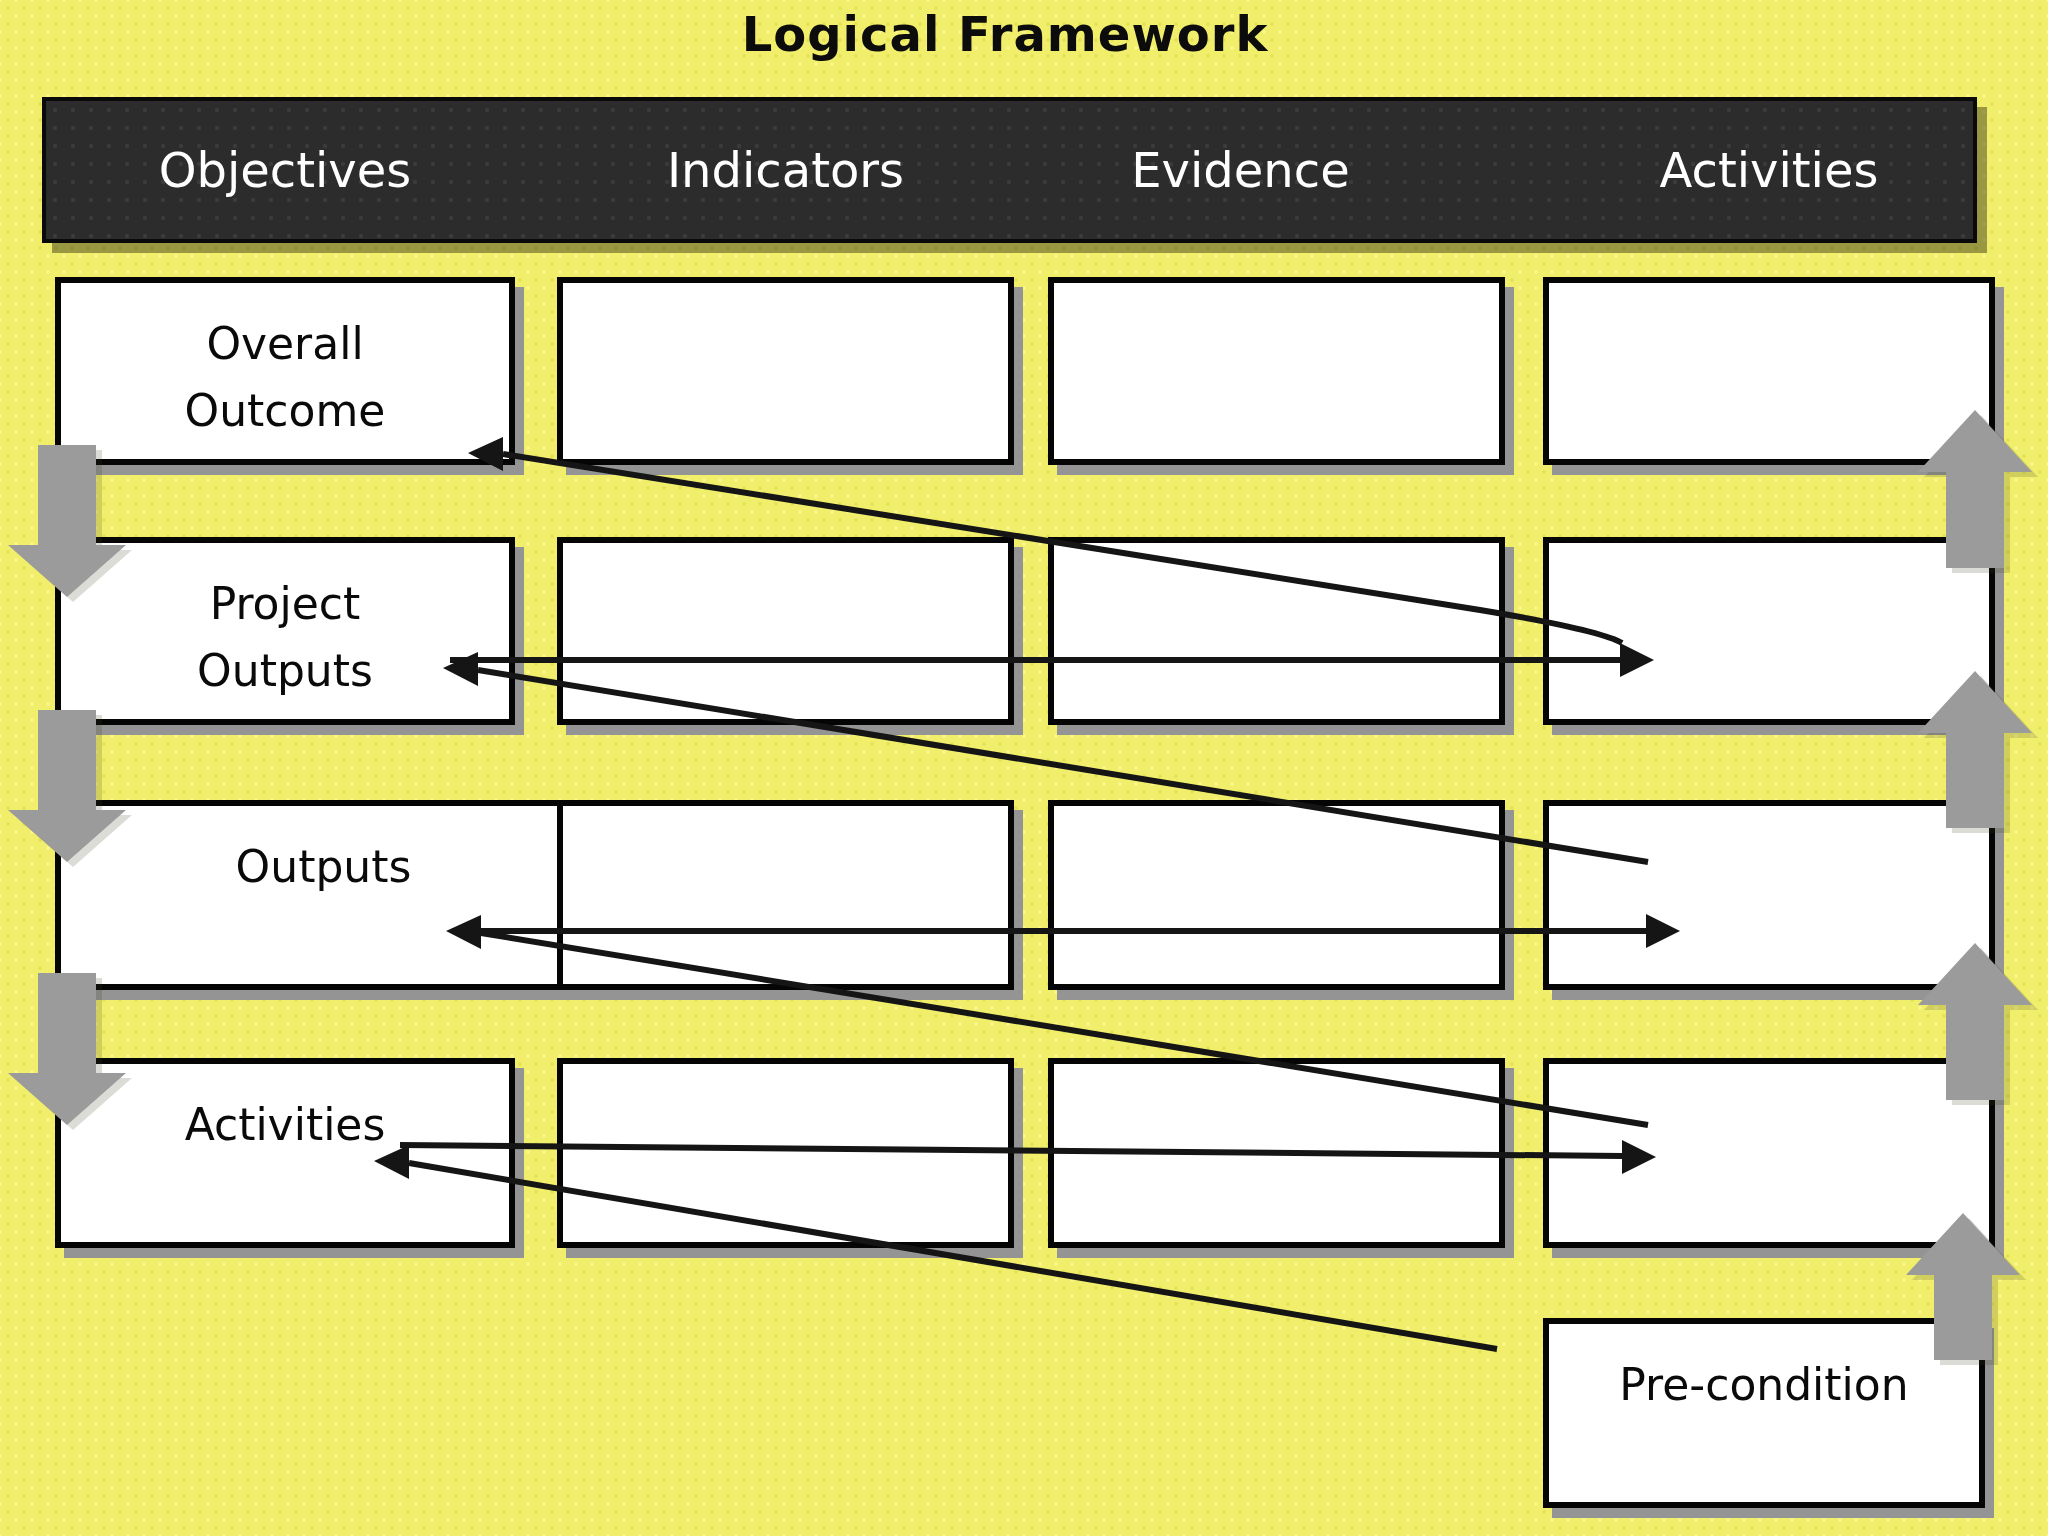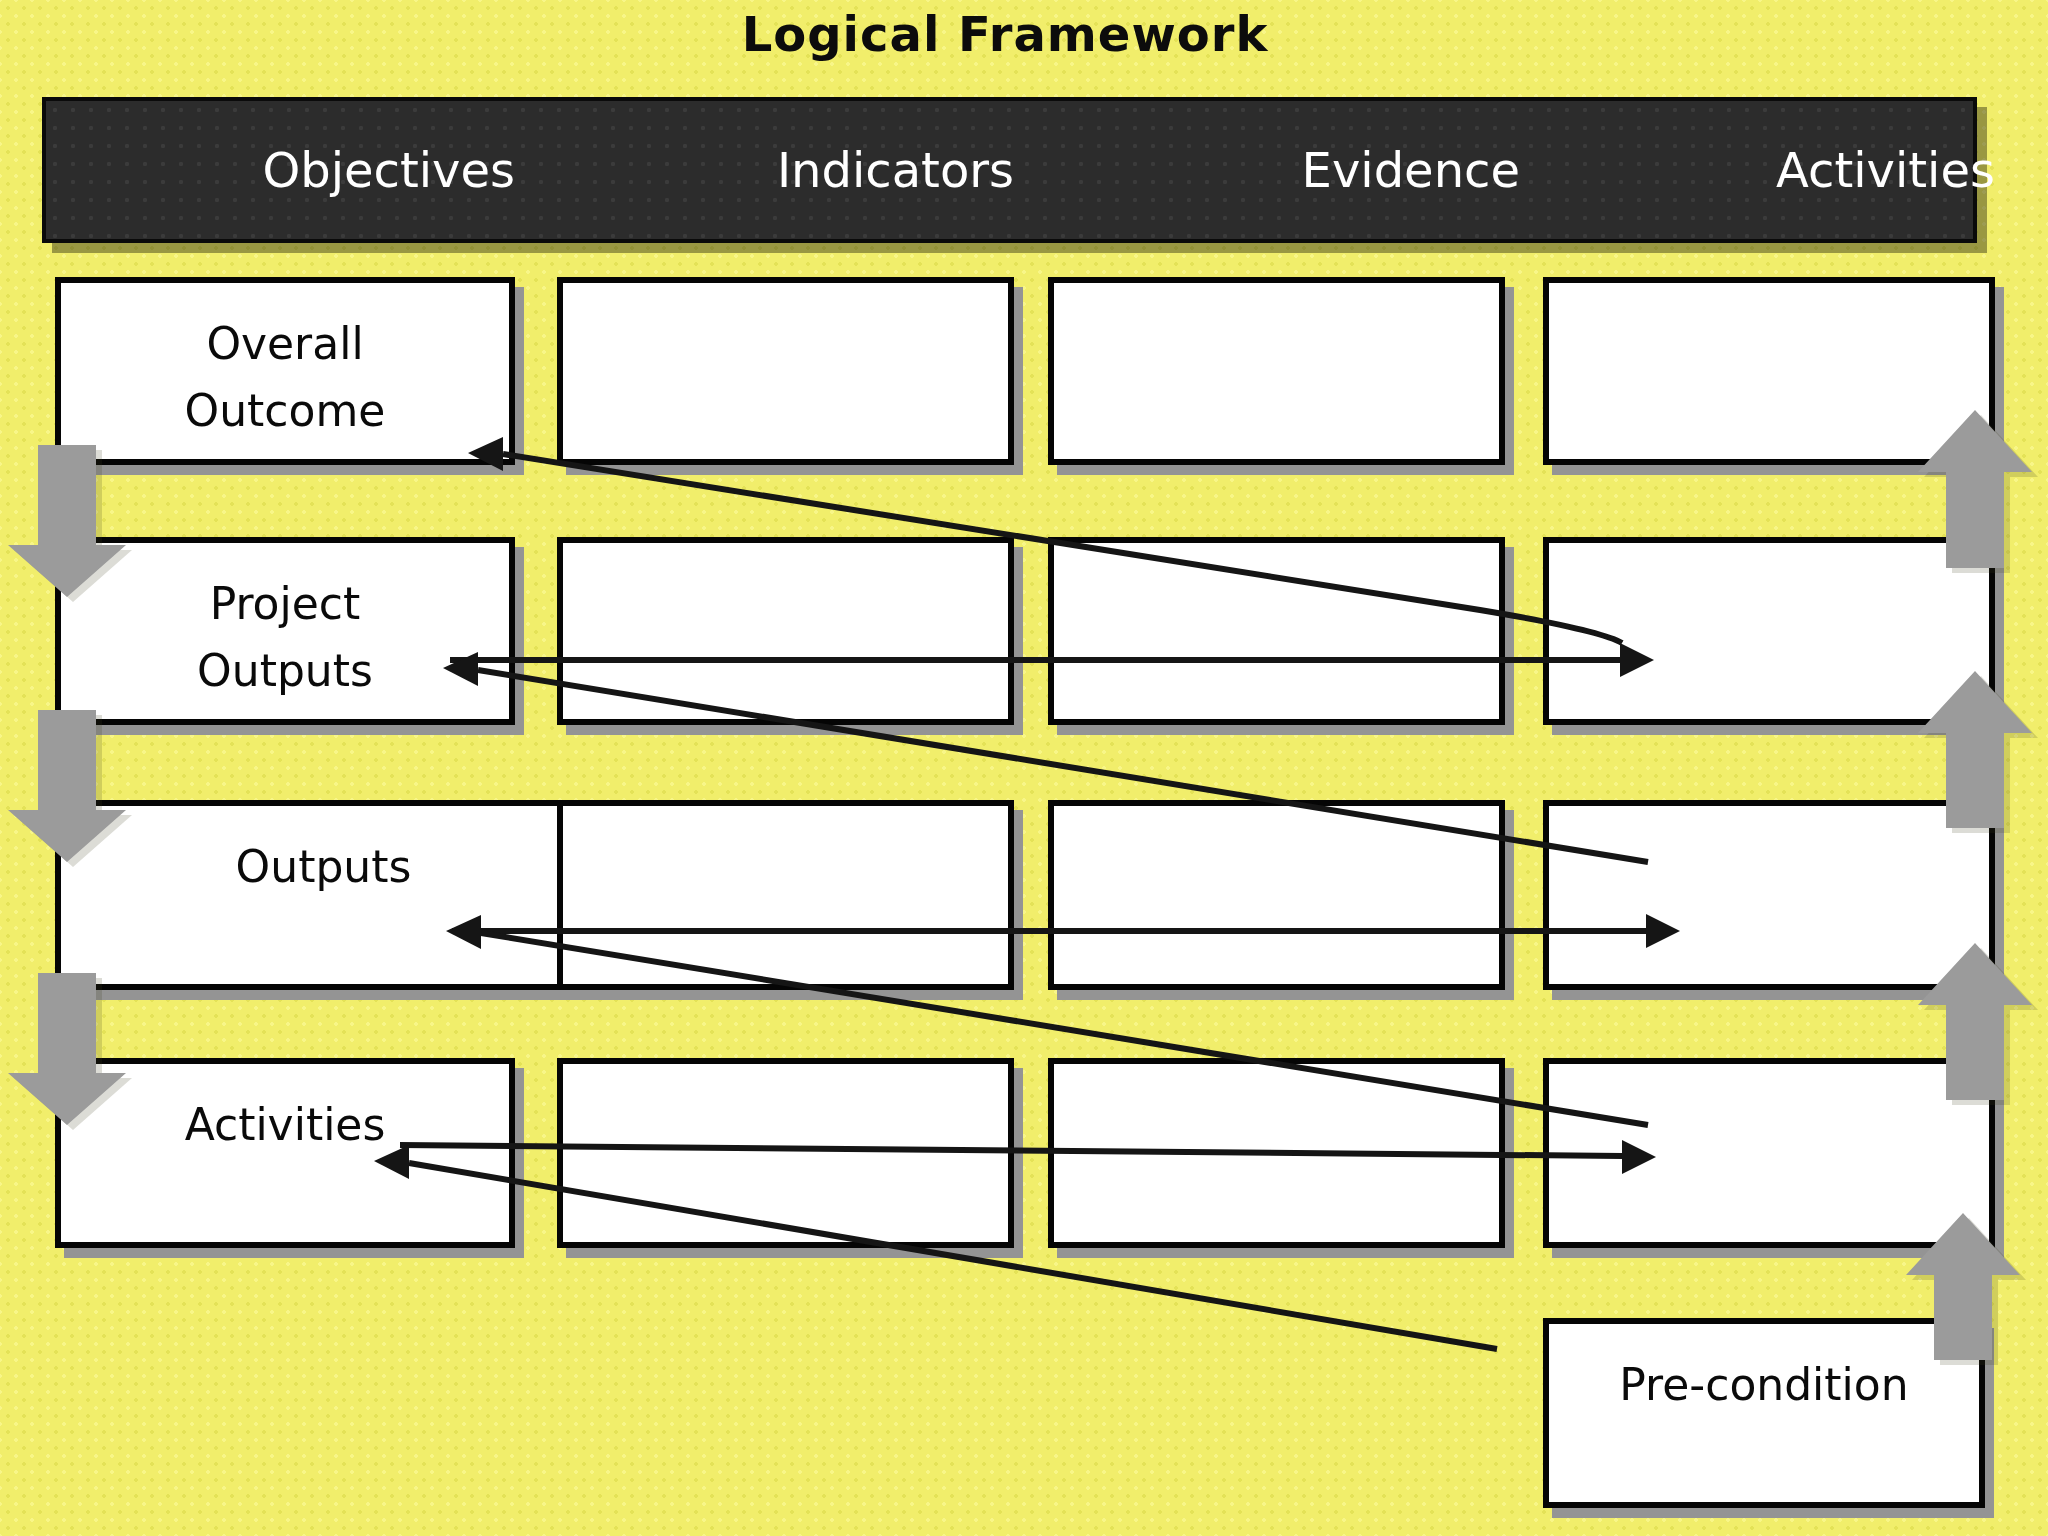--- a/index.html
+++ b/index.html
@@ -25,21 +25,21 @@
     position:absolute;left:42px;top:97px;width:1935px;height:146px;
     background-color:#2c2c2c;
     background-image:radial-gradient(#3b3b3b 2px, transparent 2.3px);
     background-size:18px 18px;
     border:4px solid #0a0a0a;
     box-sizing:border-box;
     box-shadow:10px 10px 0 rgba(30,30,10,0.42);
   }
   .hdr-label{
     position:absolute;top:97px;height:160px;line-height:146px;
-    text-align:right;color:#ffffff;font-size:48px;
+    text-align:center;color:#ffffff;font-size:48px;
   }
   .cell{
     position:absolute;
     background:#ffffff;
     border:6px solid #050505;
     box-sizing:border-box;
     box-shadow:9px 10px 0 #949494;
   }
   .cell-label{
     font-size:44px;color:#0a0a0a;text-align:center;
@@ -54,21 +54,21 @@
 </head>
 <body>
 
 <div id="stage">
 
   <div class="page-title">Logical Framework</div>
 
   <div class="header-bar"></div>
   <div class="hdr-label" style="left:55px;width:460px">Objectives</div>
   <div class="hdr-label" style="left:557px;width:457px">Indicators</div>
-  <div class="hdr-label" style="left:1063px;width:457px">Evidence</div>
+  <div class="hdr-label" style="left:1012px;width:457px">Evidence</div>
   <div class="hdr-label" style="left:1543px;width:452px">Activities</div>
 
   <div class="cell" style="left:55px;top:277px;width:460px;height:188px">
     <div class="cell-label">Overall Outcome</div>
   </div>
   <div class="cell" style="left:557px;top:277px;width:457px;height:188px"></div>
   <div class="cell" style="left:1048px;top:277px;width:457px;height:188px"></div>
   <div class="cell" style="left:1543px;top:277px;width:452px;height:188px"></div>
 
   <div class="cell" style="left:55px;top:537px;width:460px;height:188px">

